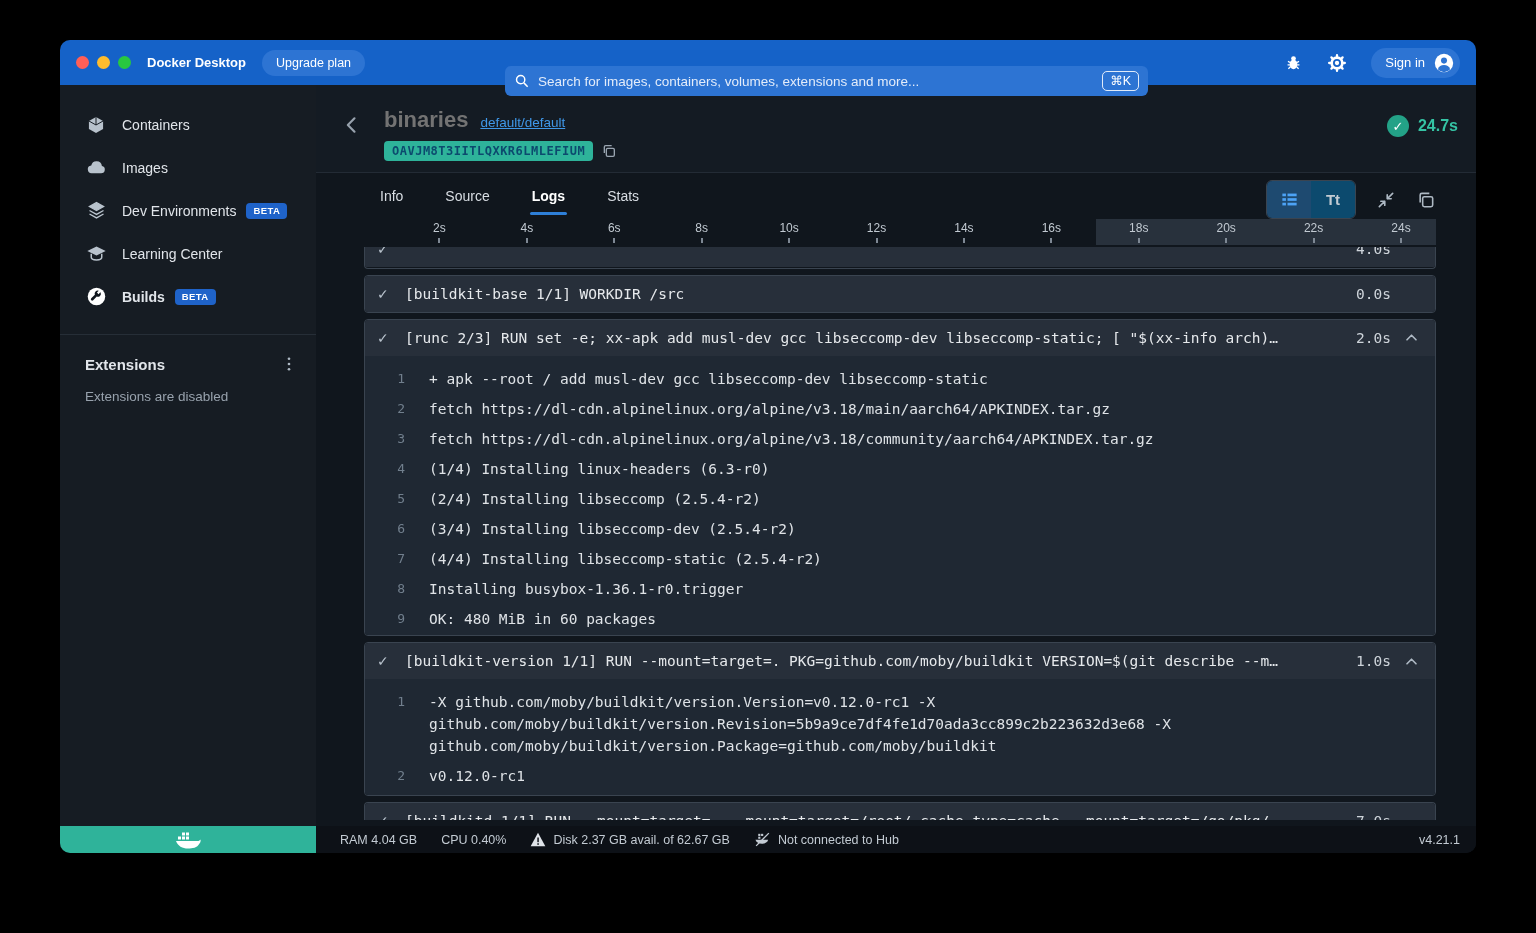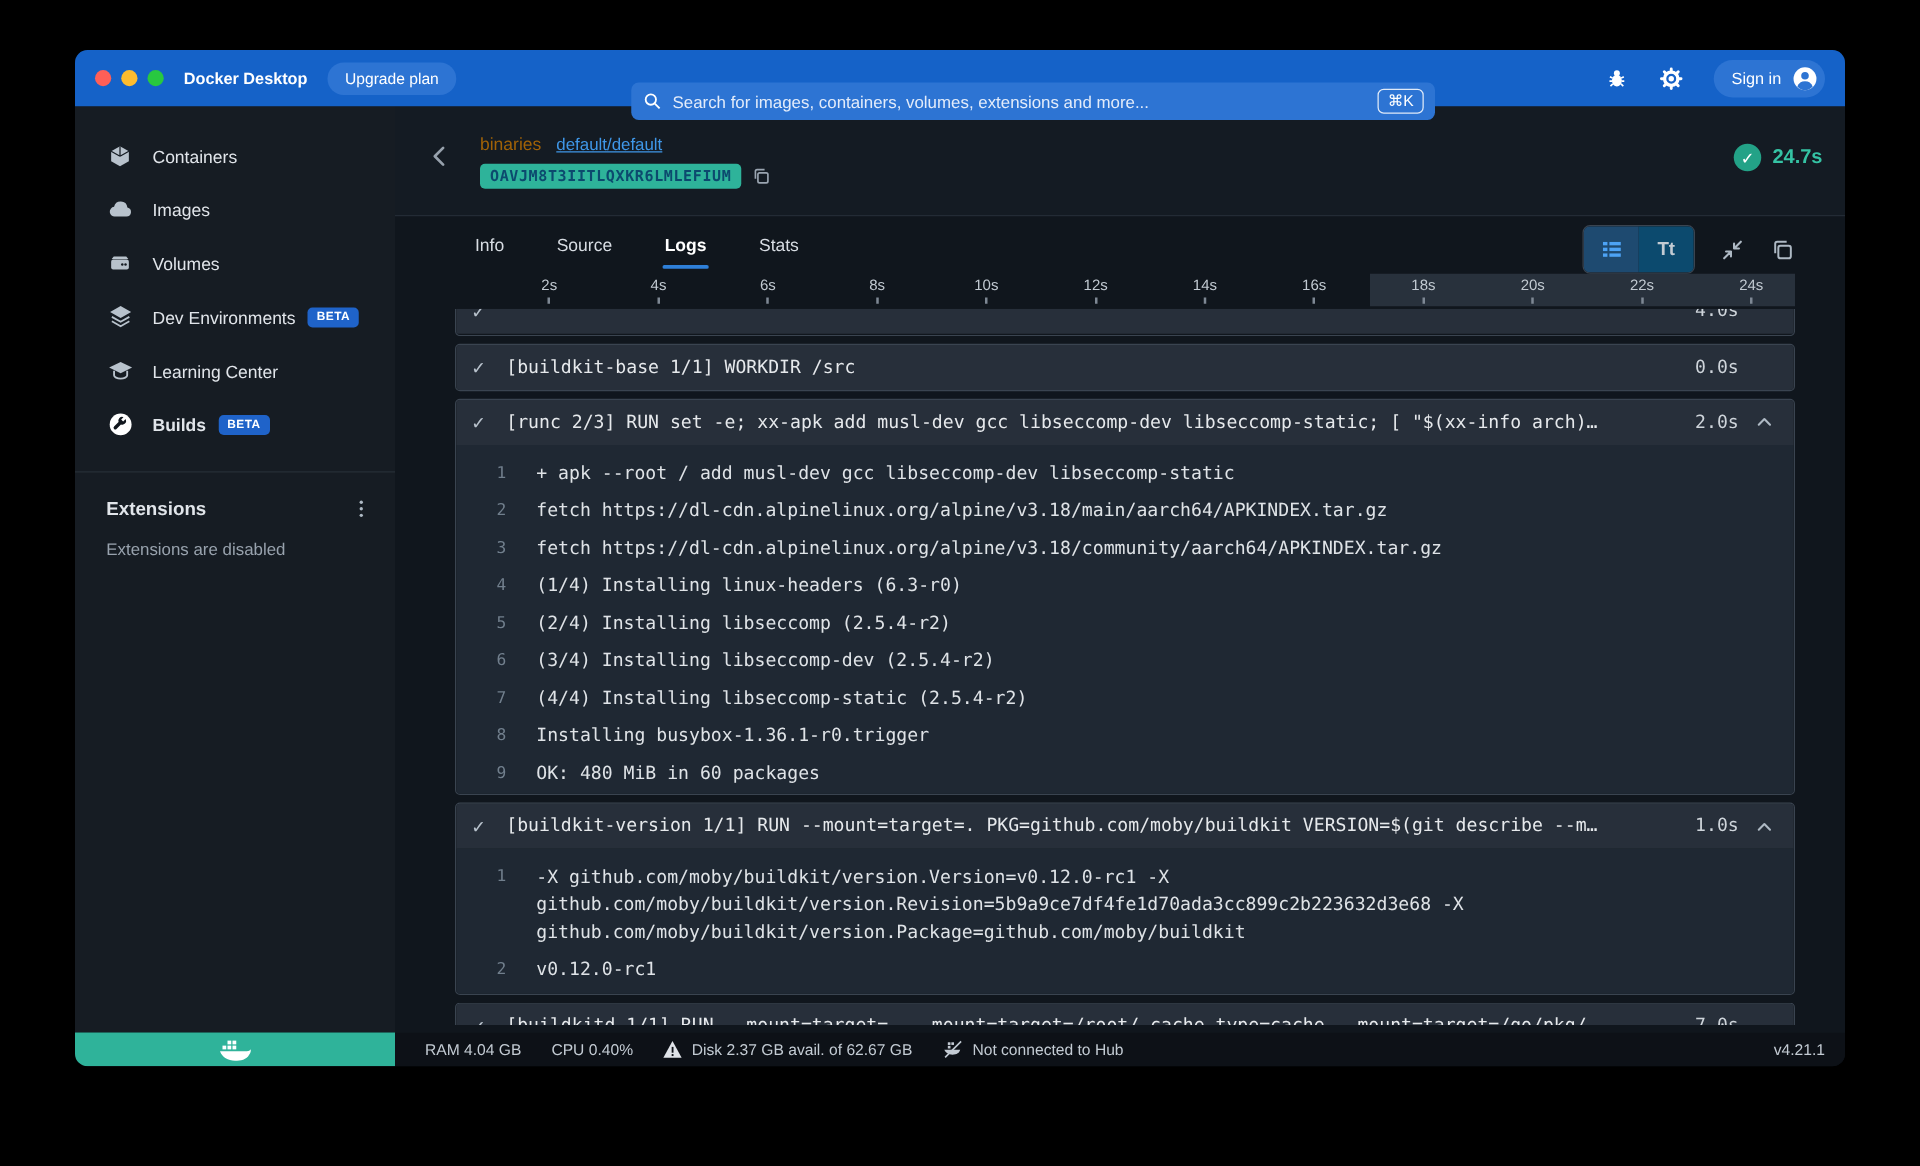--- a/index.html
+++ b/index.html
@@ -30,21 +30,21 @@
   .ext-head { display:flex; align-items:center; padding:20px 18px 0 25px; }
   .ext-title { color:#e1e5ea; font-size:15px; font-weight:bold; flex:1; }
   .ext-status { color:#98a2ad; font-size:13.5px; padding:16px 0 0 25px; }
 
   
   .main { flex:1; display:flex; flex-direction:column; background:#141b23; min-width:0; }
   .main-header { height:87px; flex:0 0 87px; display:flex; align-items:flex-start; padding:22px 18px 0 26px; }
   .backbtn { background:none; border:none; color:#97a1ac; cursor:pointer; margin-top:8px; }
   .title-block { margin-left:22px; }
   .title-row { display:flex; align-items:baseline; }
-  .page-title { color:#a16207; font-size:14px; font-weight:normal; }
+  .page-title { color:#737373; font-size:22px; font-weight:bold; }
   .ref-link { color:#3f97e8; font-size:13.5px; margin-left:12px; text-decoration:underline; cursor:pointer; }
   .badge-row { display:flex; align-items:center; margin-top:8px; gap:8px; }
   .hash-badge { background:#2eb39a; color:#0c4a6e; font-family:"DejaVu Sans Mono",monospace; font-size:12px; font-weight:bold; letter-spacing:.5px; padding:3px 8px; border-radius:4px; }
   .copy-sm { background:none; border:none; color:#9aa5b1; cursor:pointer; display:flex; }
   .duration { margin-left:auto; display:flex; align-items:center; gap:9px; margin-top:8px; }
   .check-circle { width:22px; height:22px; border-radius:50%; background:#23a287; color:#fff; display:flex; align-items:center; justify-content:center; font-size:13px; }
   .duration-text { color:#35c3a4; font-size:16px; font-weight:bold; }
 
   .panel { flex:1; background:#10161d; border-top:1px solid #232b35; display:flex; flex-direction:column; min-height:0; position:relative; }
   .tabs-row { height:46px; flex:0 0 46px; display:flex; align-items:stretch; padding-left:62px; }
@@ -158,31 +158,20 @@
             </span>
             <span>Containers</span>
           </div>
           <div class="side-item">
             <span class="ic">
               <svg width="21" height="21" viewBox="0 0 24 24">
                 <path d="M7 18.5h10.3a4.2 4.2 0 0 0 .9-8.3A6.2 6.2 0 0 0 6 9.7a3.8 3.8 0 0 0 1 8.8z" fill="currentColor"></path>
               </svg>
             </span>
             <span>Images</span>
-          </div>
-          <div class="side-item">
-            <span class="ic">
-              <svg width="20" height="20" viewBox="0 0 24 24">
-                <path d="M4 7.5L6 5h12l2 2.5z" fill="currentColor"></path>
-                <rect x="3.5" y="8" width="17" height="9.5" rx="2" fill="currentColor"></rect>
-                <circle cx="14.2" cy="12.8" r="1.2" fill="#161c23"></circle>
-                <circle cx="17.3" cy="12.8" r="1.2" fill="#161c23"></circle>
-              </svg>
-            </span>
-            <span>Volumes</span>
           </div>
           <div class="side-item">
             <span class="ic">
               <svg width="21" height="21" viewBox="0 0 24 24" fill="none" stroke="currentColor" stroke-width="1.6">
                 <path d="M12 3l8 4.5-8 4.5-8-4.5z" fill="currentColor"></path>
                 <path d="M4 12l8 4.5 8-4.5M4 16l8 4.5 8-4.5"></path>
               </svg>
             </span>
             <span>Dev Environments</span>
             <span class="beta">BETA</span>

